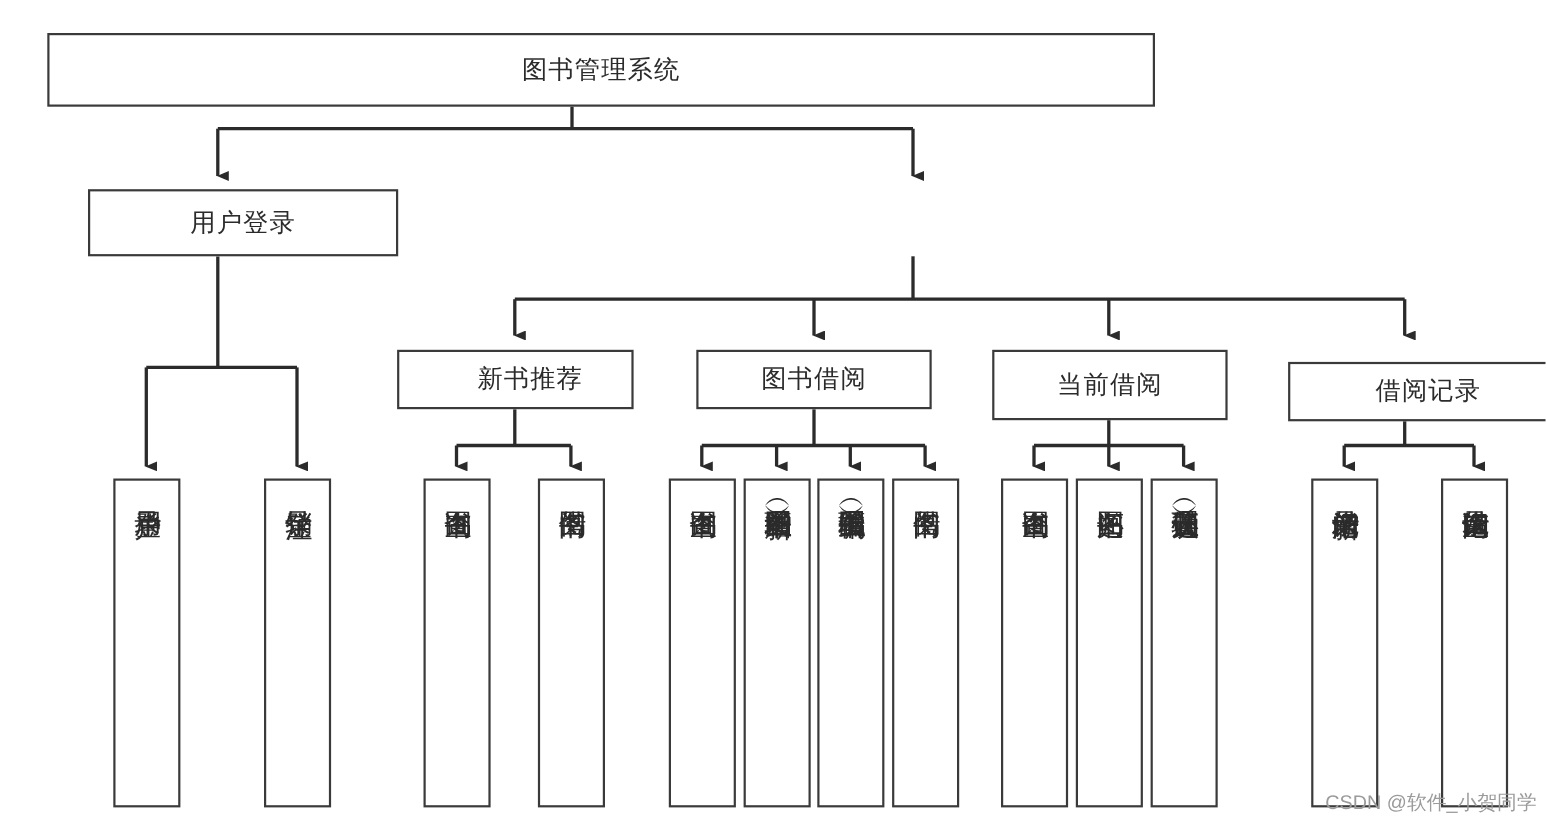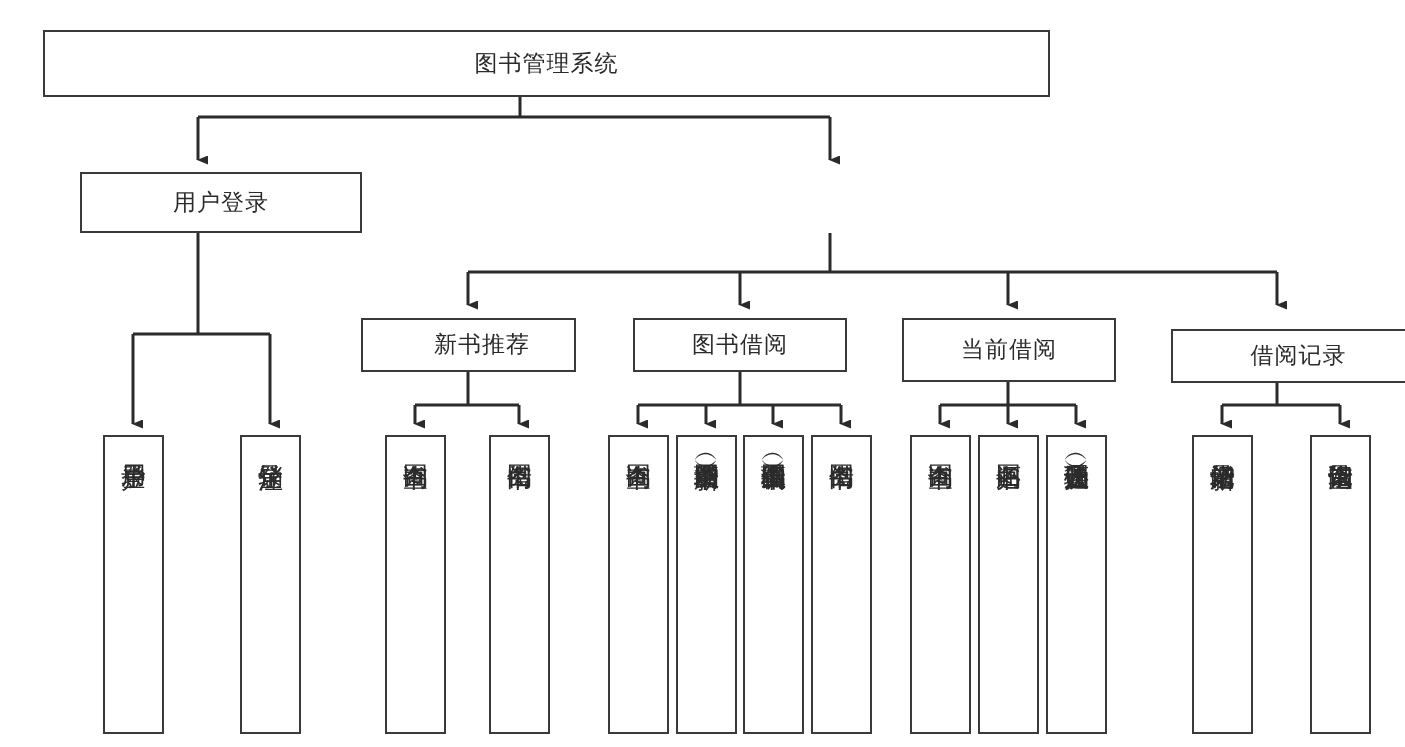--- a/index.html
+++ b/index.html
@@ -213,14 +213,15 @@
   </div>
 
   <div class="node node-v" style="left:1192px; top:435px; width:61px; height:299px;">
     <span class="node-label">新增借阅记录</span>
   </div>
 
   <div class="node node-v" style="left:1310px; top:435px; width:61px; height:299px;">
     <span class="node-label">查询借阅记录</span>
   </div>
 
+  <div id="watermark">CSDN @软件_小贺同学</div>
 
 </div>
 
 </body></html>

